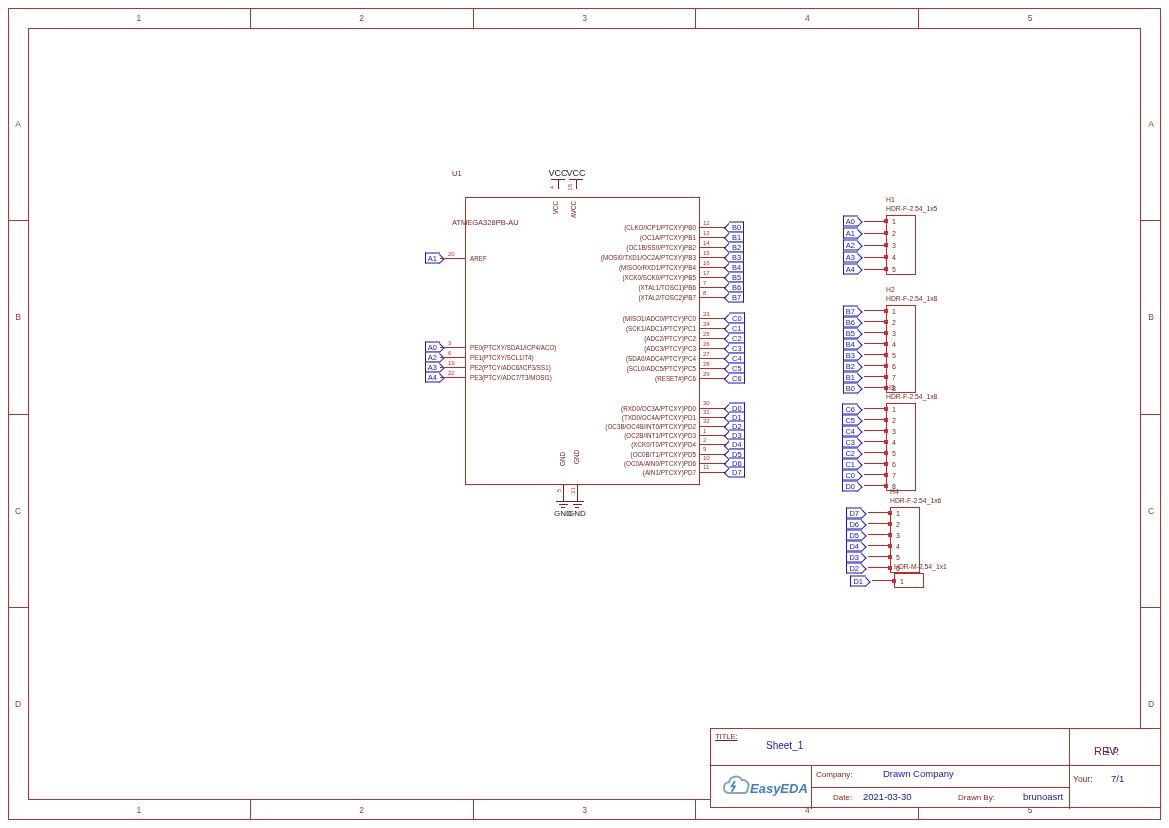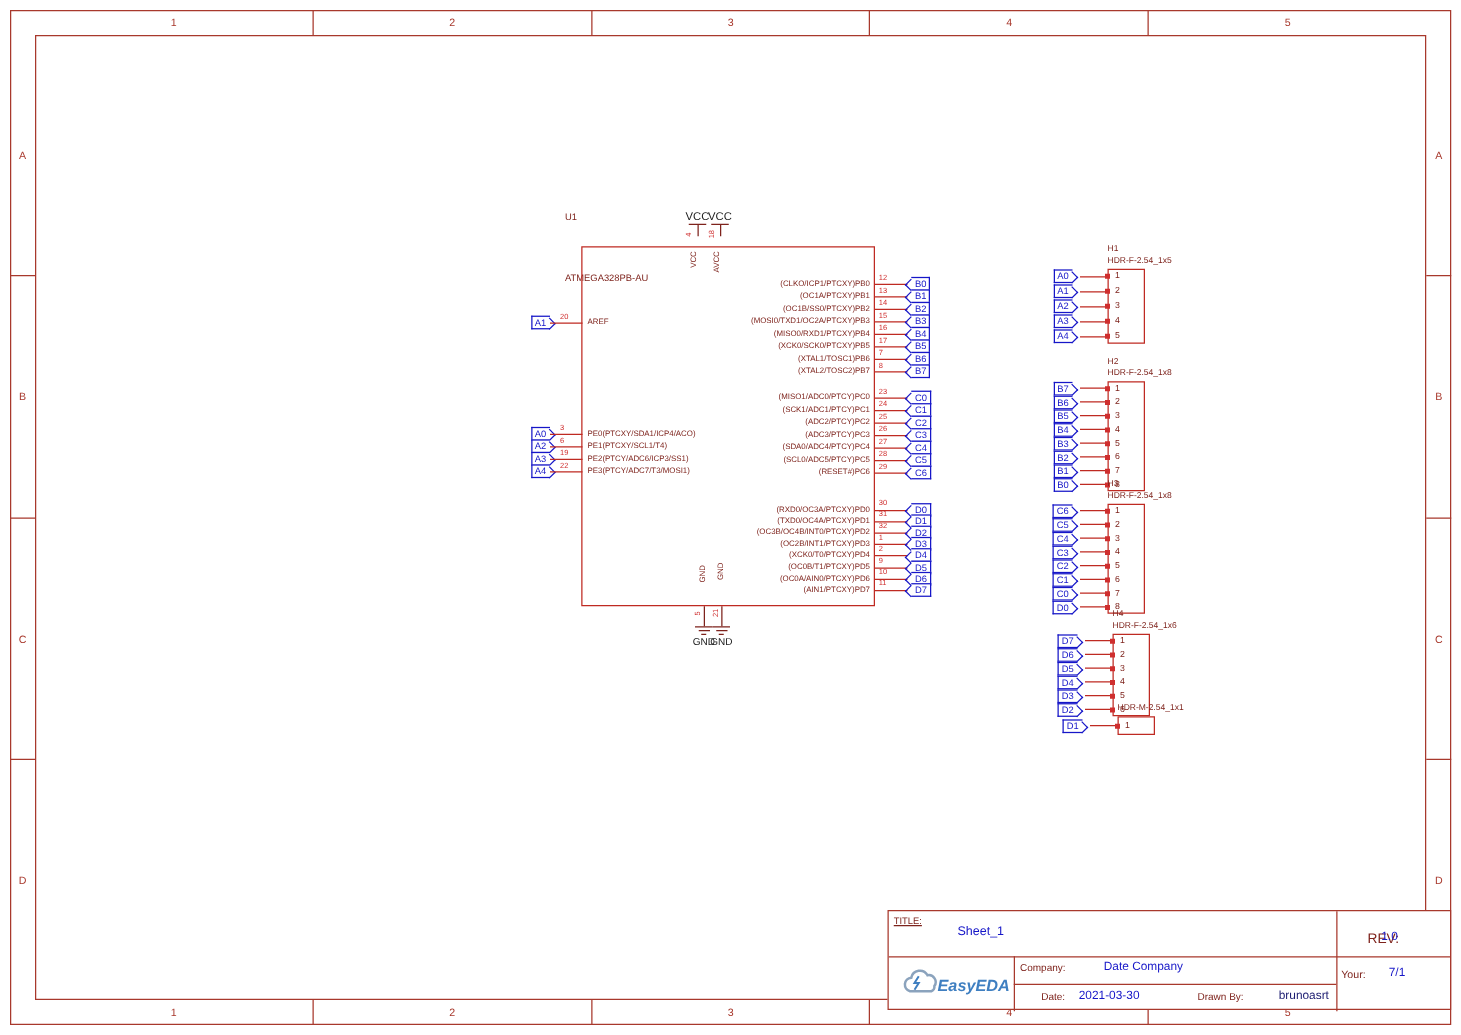--- a/index.html
+++ b/index.html
@@ -570,21 +570,21 @@
 
     <span class="abs" style="left:8px;top:44px;">
       <svg width="90" height="28" viewBox="0 0 90 28">
         <path d="M9 20 a5.5 5.5 0 0 1 1-10.8 a7 7 0 0 1 13-2 a5.5 5.5 0 0 1 5.5 8.6 a4 4 0 0 1-2.5 4.2 z" fill="none" stroke="#8ba3bd" stroke-width="2"></path>
         <path d="M16 8 l-3.4 5.4 h3.4 l-3.4 5.4" fill="none" stroke="#3f7fc1" stroke-width="1.6"></path>
         <text x="31" y="20" font-size="13" font-weight="bold" font-style="italic" font-family="Liberation Sans, sans-serif" fill="#3f7fc1">EasyEDA</text>
       </svg>
     </span>
 
     <span class="tl" style="left:105px;top:41px;font-size:8px;">Company:</span>
-    <span class="tv" style="left:172px;top:39px;font-size:9.5px;">Date Company</span>
+    <span class="tv" style="left:172px;top:39px;font-size:9.5px;">Drawn Company</span>
     <span class="tl" style="left:362px;top:45px;font-size:8.5px;">Your:</span>
     <span class="tv" style="left:400px;top:44px;font-size:9.5px;">7/1</span>
 
     <span class="tl" style="left:105px;top:64px;font-size:8px;padding-left:17px;">Date:</span>
     <span class="tv" style="left:152px;top:62px;font-size:9.5px;">2021-03-30</span>
     <span class="tl" style="left:247px;top:64px;font-size:8px;">Drawn By:</span>
     <span class="tv" style="left:312px;top:62px;font-size:9.5px;color:#1b1b70;">brunoasrt</span>
   </div>
 
 </div>

